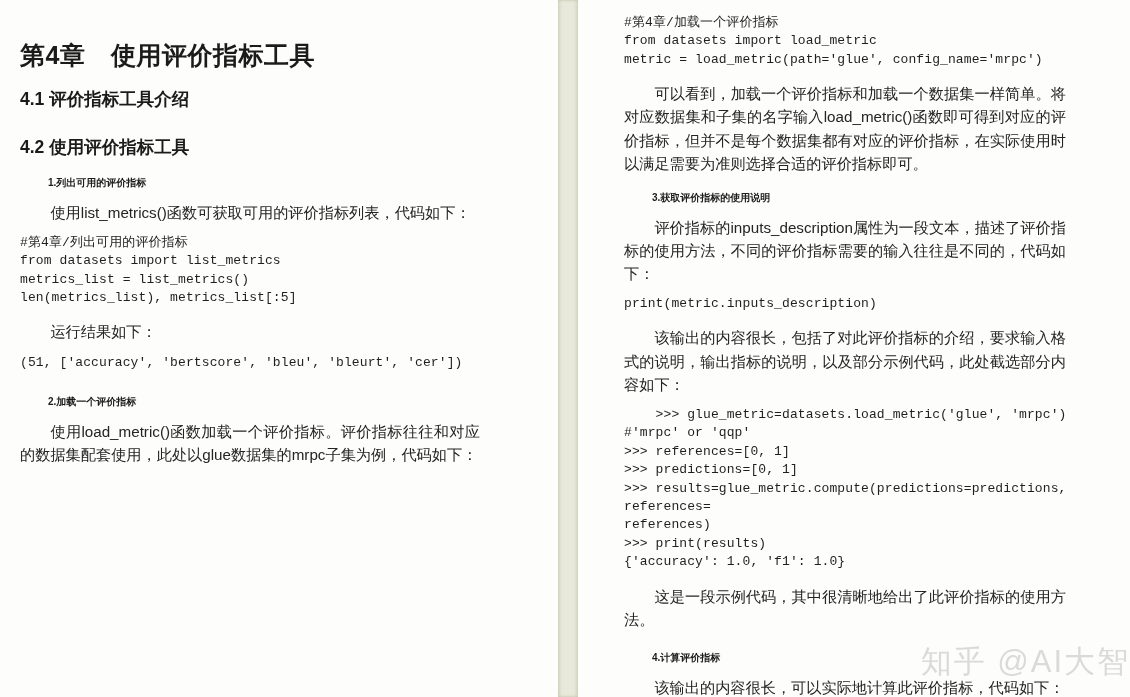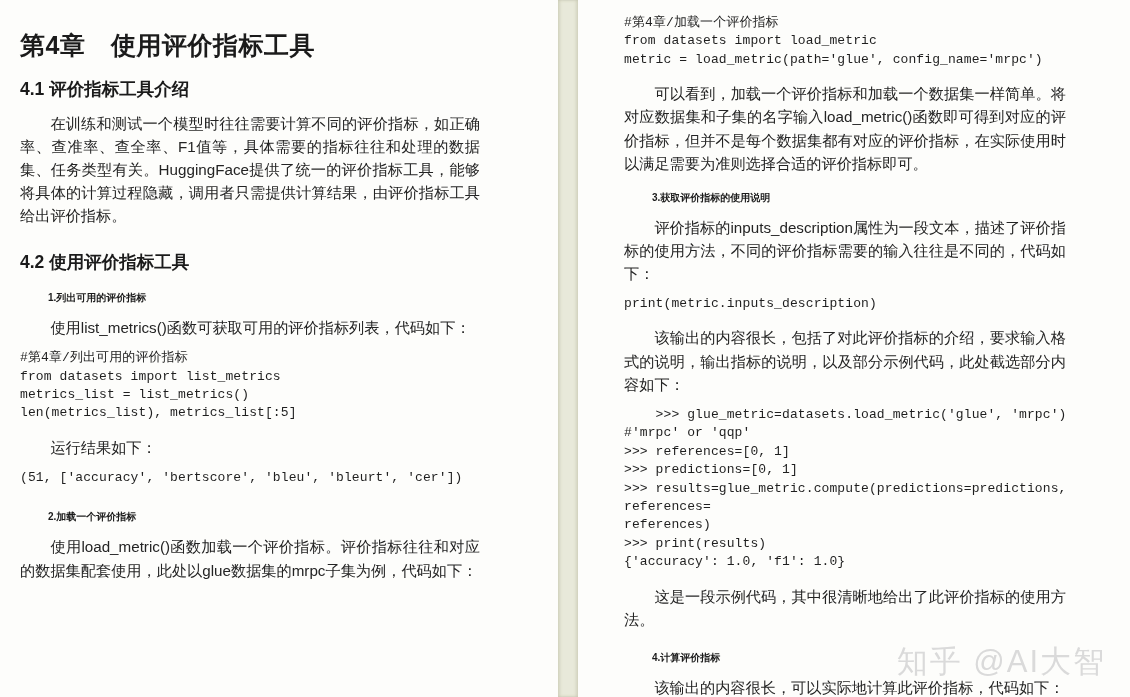--- a/index.html
+++ b/index.html
@@ -23,21 +23,21 @@
   }
   
   .col {
     position: relative;
     height: 697px;
     background: #fdfdfb;
     box-sizing: border-box;
   }
   .col-left {
     width: 558px;
-    padding: 30px 62px 0 20px;
+    padding: 40px 62px 0 20px;
   }
   
   .gutter {
     width: 20px;
     height: 697px;
     background: #e8e9da;
     box-shadow: inset 2px 0 3px rgba(170,170,140,.35),
                 inset -2px 0 3px rgba(170,170,140,.35);
   }
   .col-right {
@@ -94,21 +94,21 @@
   .code-indent { padding-left: 8px; }
   .code-indent-r { padding-left: 4px; }
 
   .sp-6  { height: 6px; }
   .sp-10 { height: 10px; }
   .sp-14 { height: 14px; }
 
   
   .watermark {
     position: absolute;
-    right: 24px;
+    right: 0;
     bottom: 14px;
     font-size: 31px;
     font-weight: 500;
     color: #dadada;
     letter-spacing: 2px;
     user-select: none;
     white-space: nowrap;
     font-family: "Liberation Sans", "DejaVu Sans", sans-serif;
   }
 </style>
@@ -116,21 +116,20 @@
 <body>
 
 <div class="page">
 
   <div class="col col-left">
 
     <h1 class="chapter-title">第4章　使用评价指标工具</h1>
 
     <h2 class="h2">4.1 评价指标工具介绍</h2>
 
-    <p class="body">在训练和测试一个模型时往往需要计算不同的评价指标，如正确率、查准率、查全率、F1值等，具体需要的指标往往和处理的数据集、任务类型有关。HuggingFace提供了统一的评价指标工具，能够将具体的计算过程隐藏，调用者只需提供计算结果，由评价指标工具给出评价指标。</p>
 
     <div class="sp-14"></div>
 
     <h2 class="h2">4.2 使用评价指标工具</h2>
 
     <div class="sp-6"></div>
 
     <h3 class="h3">1.列出可用的评价指标</h3>
 
     <p class="body">使用list_metrics()函数可获取可用的评价指标列表，代码如下：</p>

